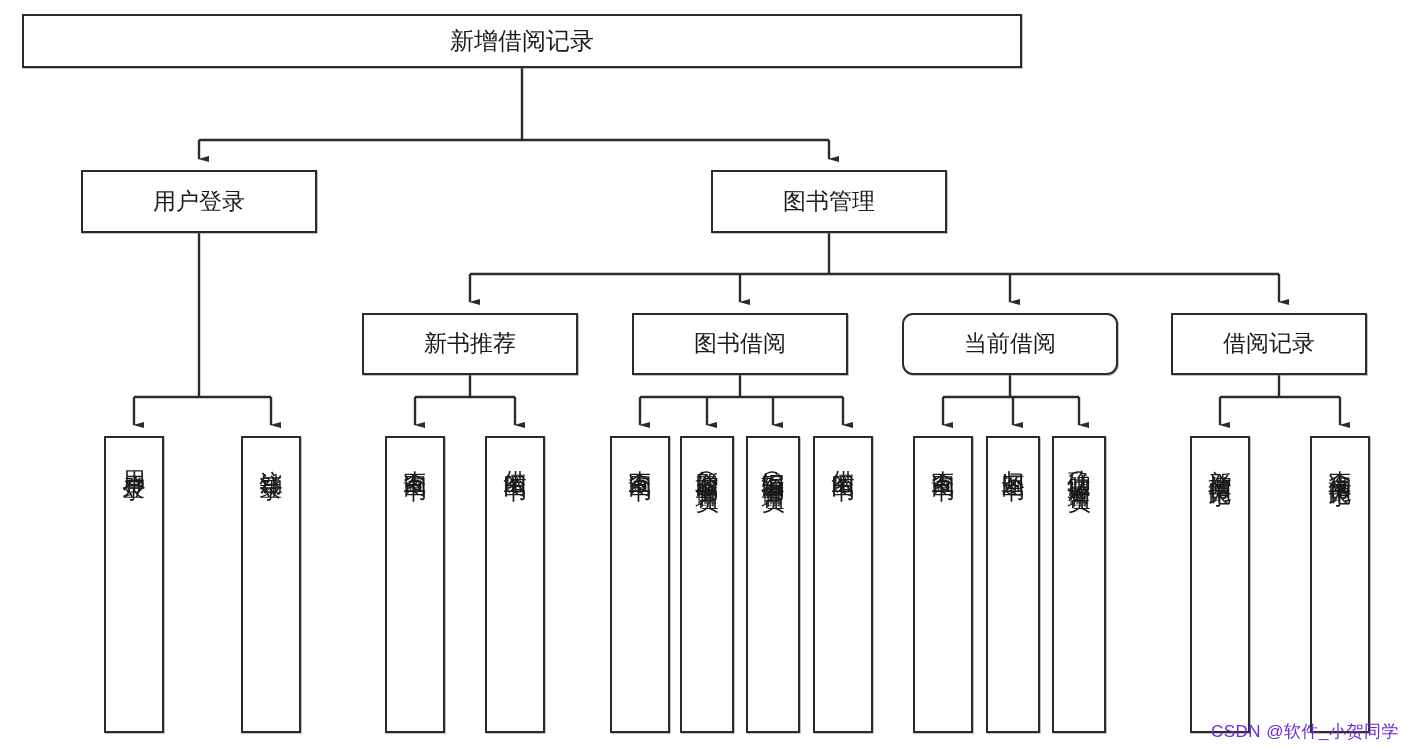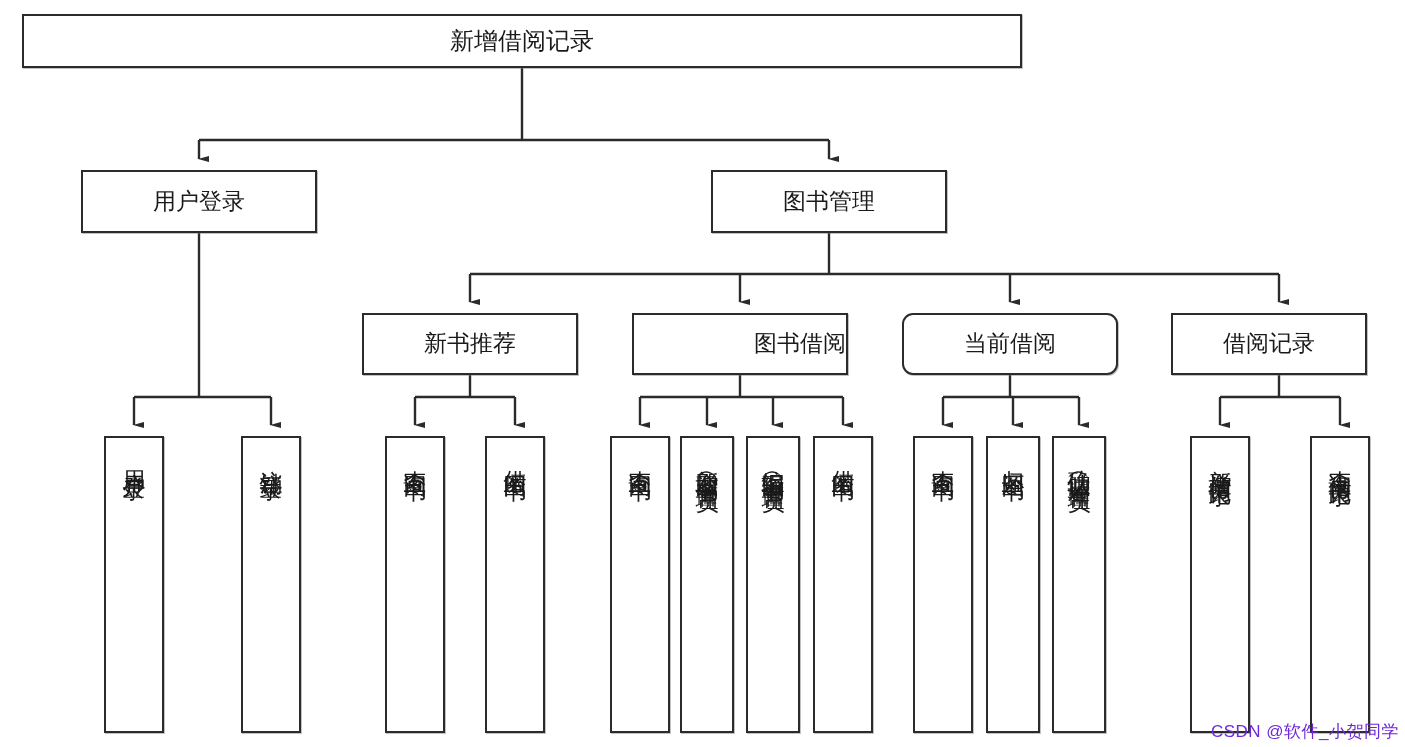--- a/index.html
+++ b/index.html
@@ -124,21 +124,21 @@
   <div class="node horiz" id="node-l2-0" style="left: 81px; top: 170px; width: 236px; height: 63px;">
     <span class="label">用户登录</span>
   </div>
   <div class="node horiz" id="node-l2-1" style="left: 711px; top: 170px; width: 236px; height: 63px;">
     <span class="label">图书管理</span>
   </div>
 
   <div class="node horiz" id="node-l3-0" style="left: 362px; top: 313px; width: 216px; height: 62px;">
     <span class="label">新书推荐</span>
   </div>
-  <div class="node horiz" id="node-l3-1" style="left: 632px; top: 313px; width: 216px; height: 62px; justify-content: flex-end;">
+  <div class="node horiz" id="node-l3-1" style="left: 632px; top: 313px; width: 216px; height: 62px;">
     <span class="label">图书借阅</span>
   </div>
   <div class="node horiz" id="node-l3-2" style="left: 902px; top: 313px; width: 216px; height: 62px; border-radius: 11px;">
     <span class="label">当前借阅</span>
   </div>
   <div class="node horiz" id="node-l3-3" style="left: 1171px; top: 313px; width: 196px; height: 62px;">
     <span class="label">借阅记录</span>
   </div>
 
   <div class="node vert" id="node-leaf-0" style="left: 104px; top: 436px; width: 60px; height: 297px;">

